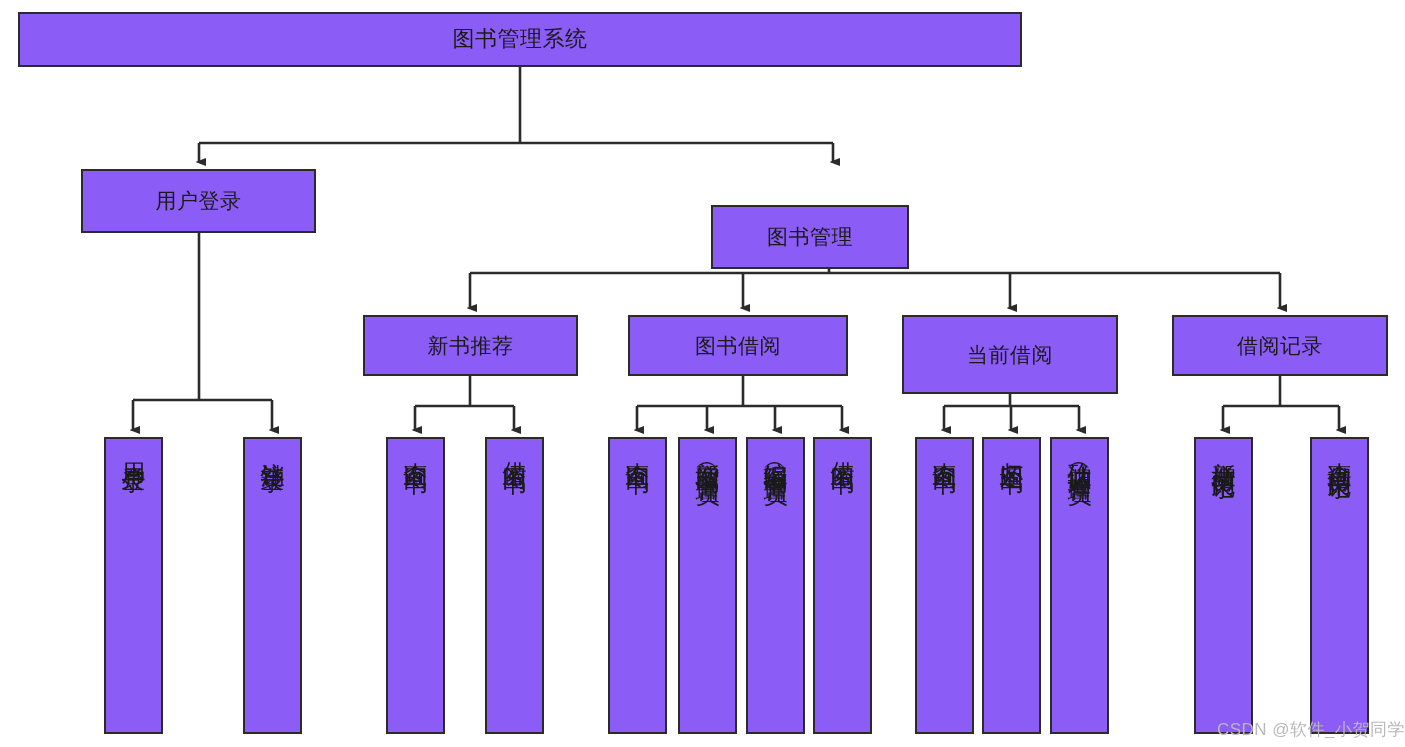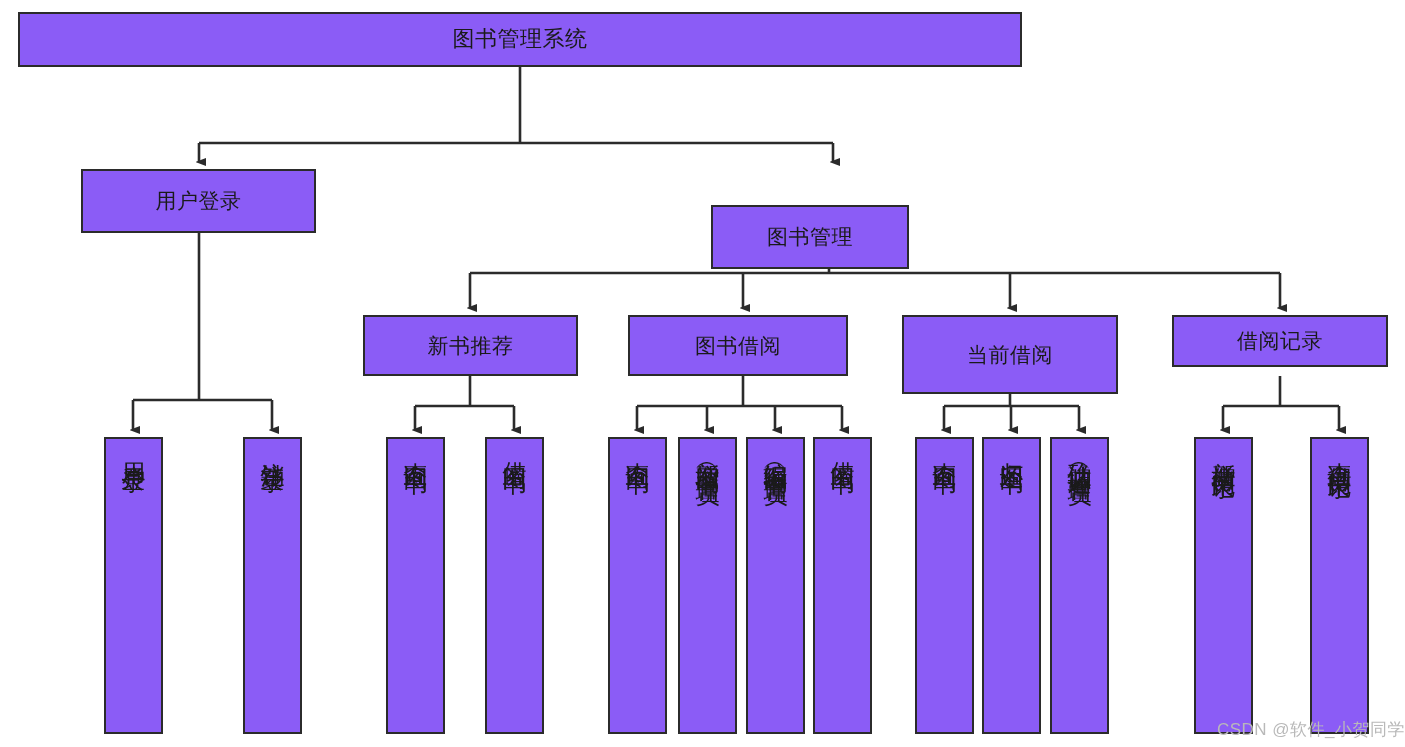--- a/index.html
+++ b/index.html
@@ -143,21 +143,21 @@
 
   <div class="node horiz" style="left:363px; top:315px; width:215px; height:61px;">
     <span class="node-label">新书推荐</span>
   </div>
   <div class="node horiz" style="left:628px; top:315px; width:220px; height:61px;">
     <span class="node-label">图书借阅</span>
   </div>
   <div class="node horiz" style="left:902px; top:315px; width:216px; height:79px;">
     <span class="node-label">当前借阅</span>
   </div>
-  <div class="node horiz" style="left:1172px; top:315px; width:216px; height:52px;">
+  <div class="node horiz" style="left:1172px; top:315px; width:216px; height:61px;">
     <span class="node-label">借阅记录</span>
   </div>
 
   <div class="node vert" style="left:104px; top:437px; width:59px; height:297px;">
     <span class="node-label">用户登录</span>
   </div>
   <div class="node vert" style="left:243px; top:437px; width:59px; height:297px;">
     <span class="node-label">注销登录</span>
   </div>
 

